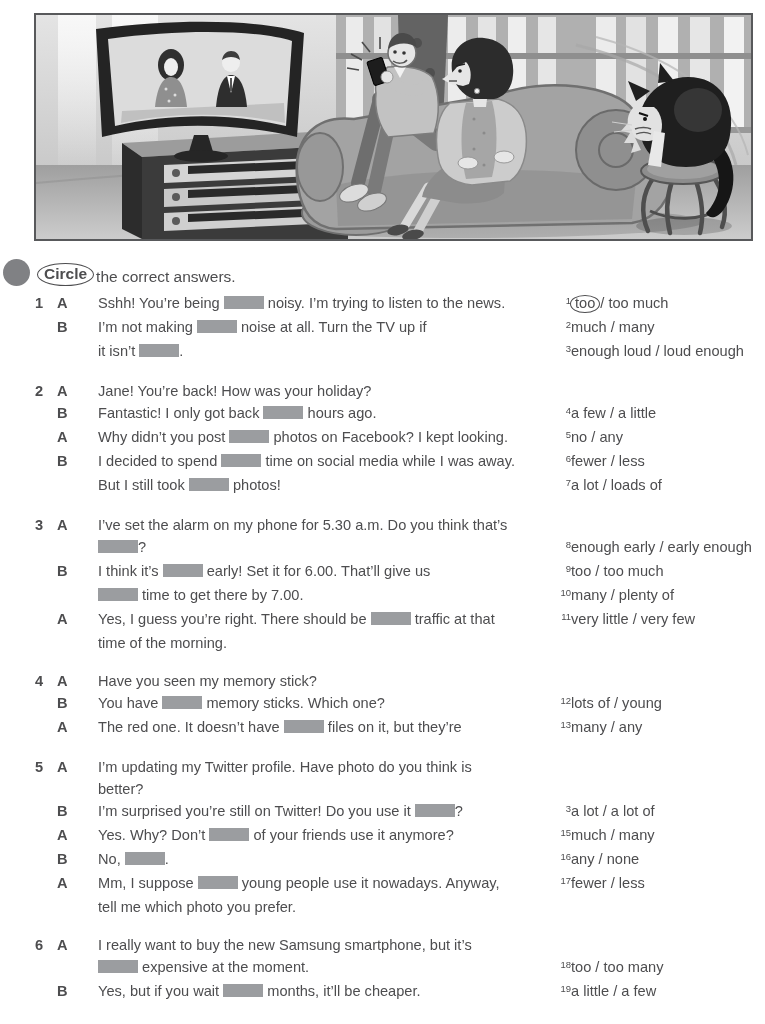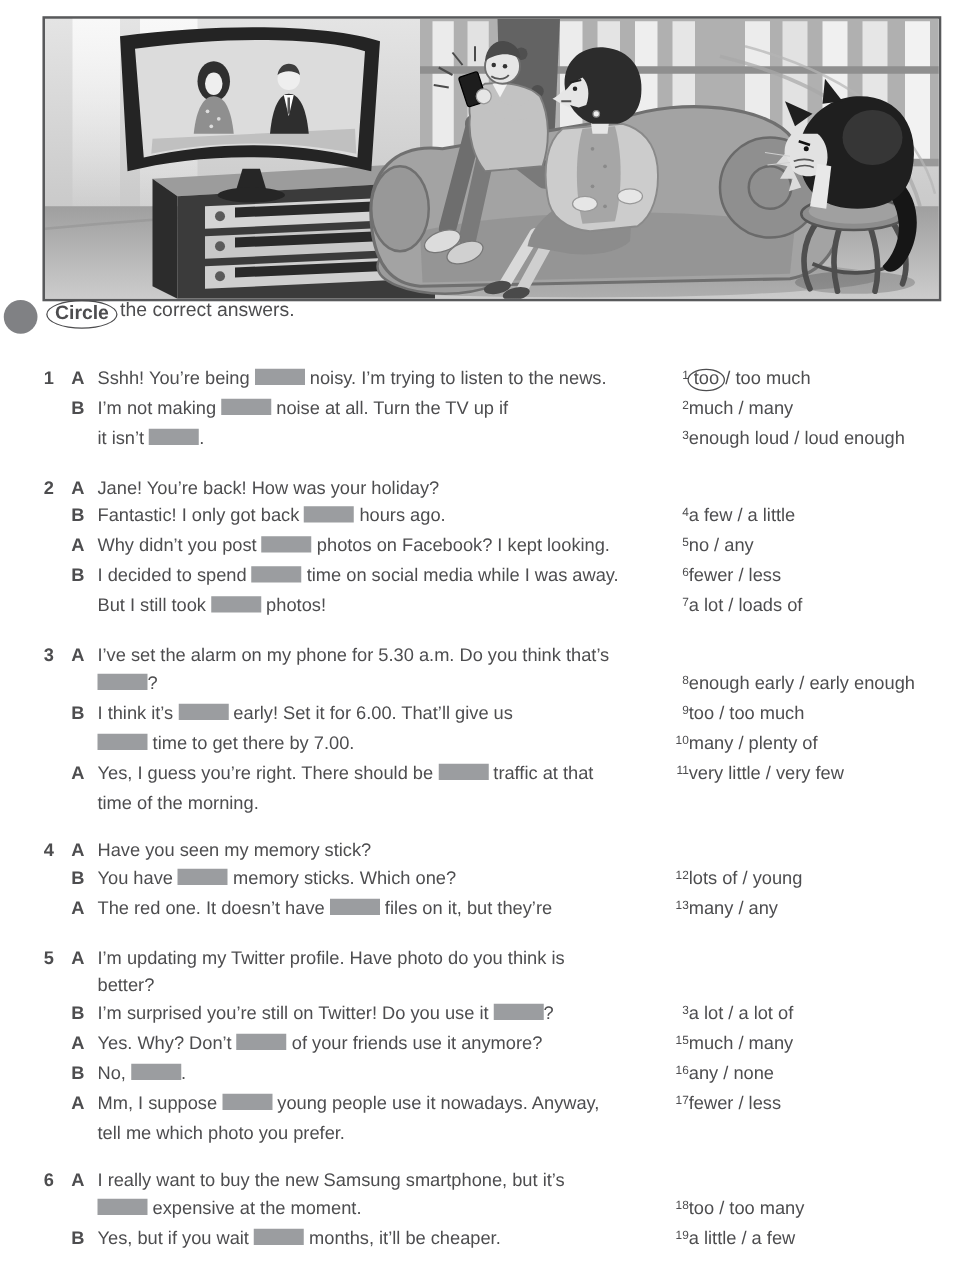--- a/index.html
+++ b/index.html
@@ -7,39 +7,39 @@
     width:765px;height:1024px;position:relative;background:#ffffff;
     font-family:"Liberation Sans","DejaVu Sans",sans-serif;color:#4d4d4f;
     overflow:hidden;
   }
   .illus{
     position:absolute;left:34px;top:13px;width:715px;height:224px;
     border:2px solid #58595b;box-sizing:content-box;background:#d9d9d9;
   }
   .illus svg{display:block;}
   .instruction{
-    position:absolute;left:3px;top:240px;height:28px;
-    display:flex;align-items:flex-start;
+    position:absolute;left:3px;top:258px;height:28px;
+    display:flex;align-items:flex-end;
   }
   .bullet{
     width:27px;height:27px;border-radius:50%;background:#808184;
     margin-right:7px;flex:none;
   }
   .circword{
     font-weight:bold;font-size:15.5px;
     border:1.5px solid #4d4d4f;border-radius:50%;
     padding:1px 6px 2px;display:inline-block;
   }
   .insttext{font-weight:normal;font-size:15.5px;margin-left:2px;}
   .exercise{position:absolute;left:35px;top:292px;width:722px;}
   .item{margin-bottom:16px;}
   .row{display:flex;line-height:22px;font-size:14.6px;}
   .num{width:22px;font-weight:bold;flex:none;}
   .spk{width:21px;font-weight:bold;flex:none;}
-  .txt{width:460px;flex:none;white-space:nowrap;}
+  .txt{width:460px;flex:none;white-space:nowrap;margin-left:20px;}
   .opt{flex:none;white-space:nowrap;}
   .sup{
     font-size:9.5px;position:relative;top:-4.5px;
     display:inline-block;min-width:13px;text-align:right;
   }
   .blank{
     display:inline-block;width:40px;height:13px;background:#9b9da0;
     vertical-align:-1px;
   }
   .circled{

